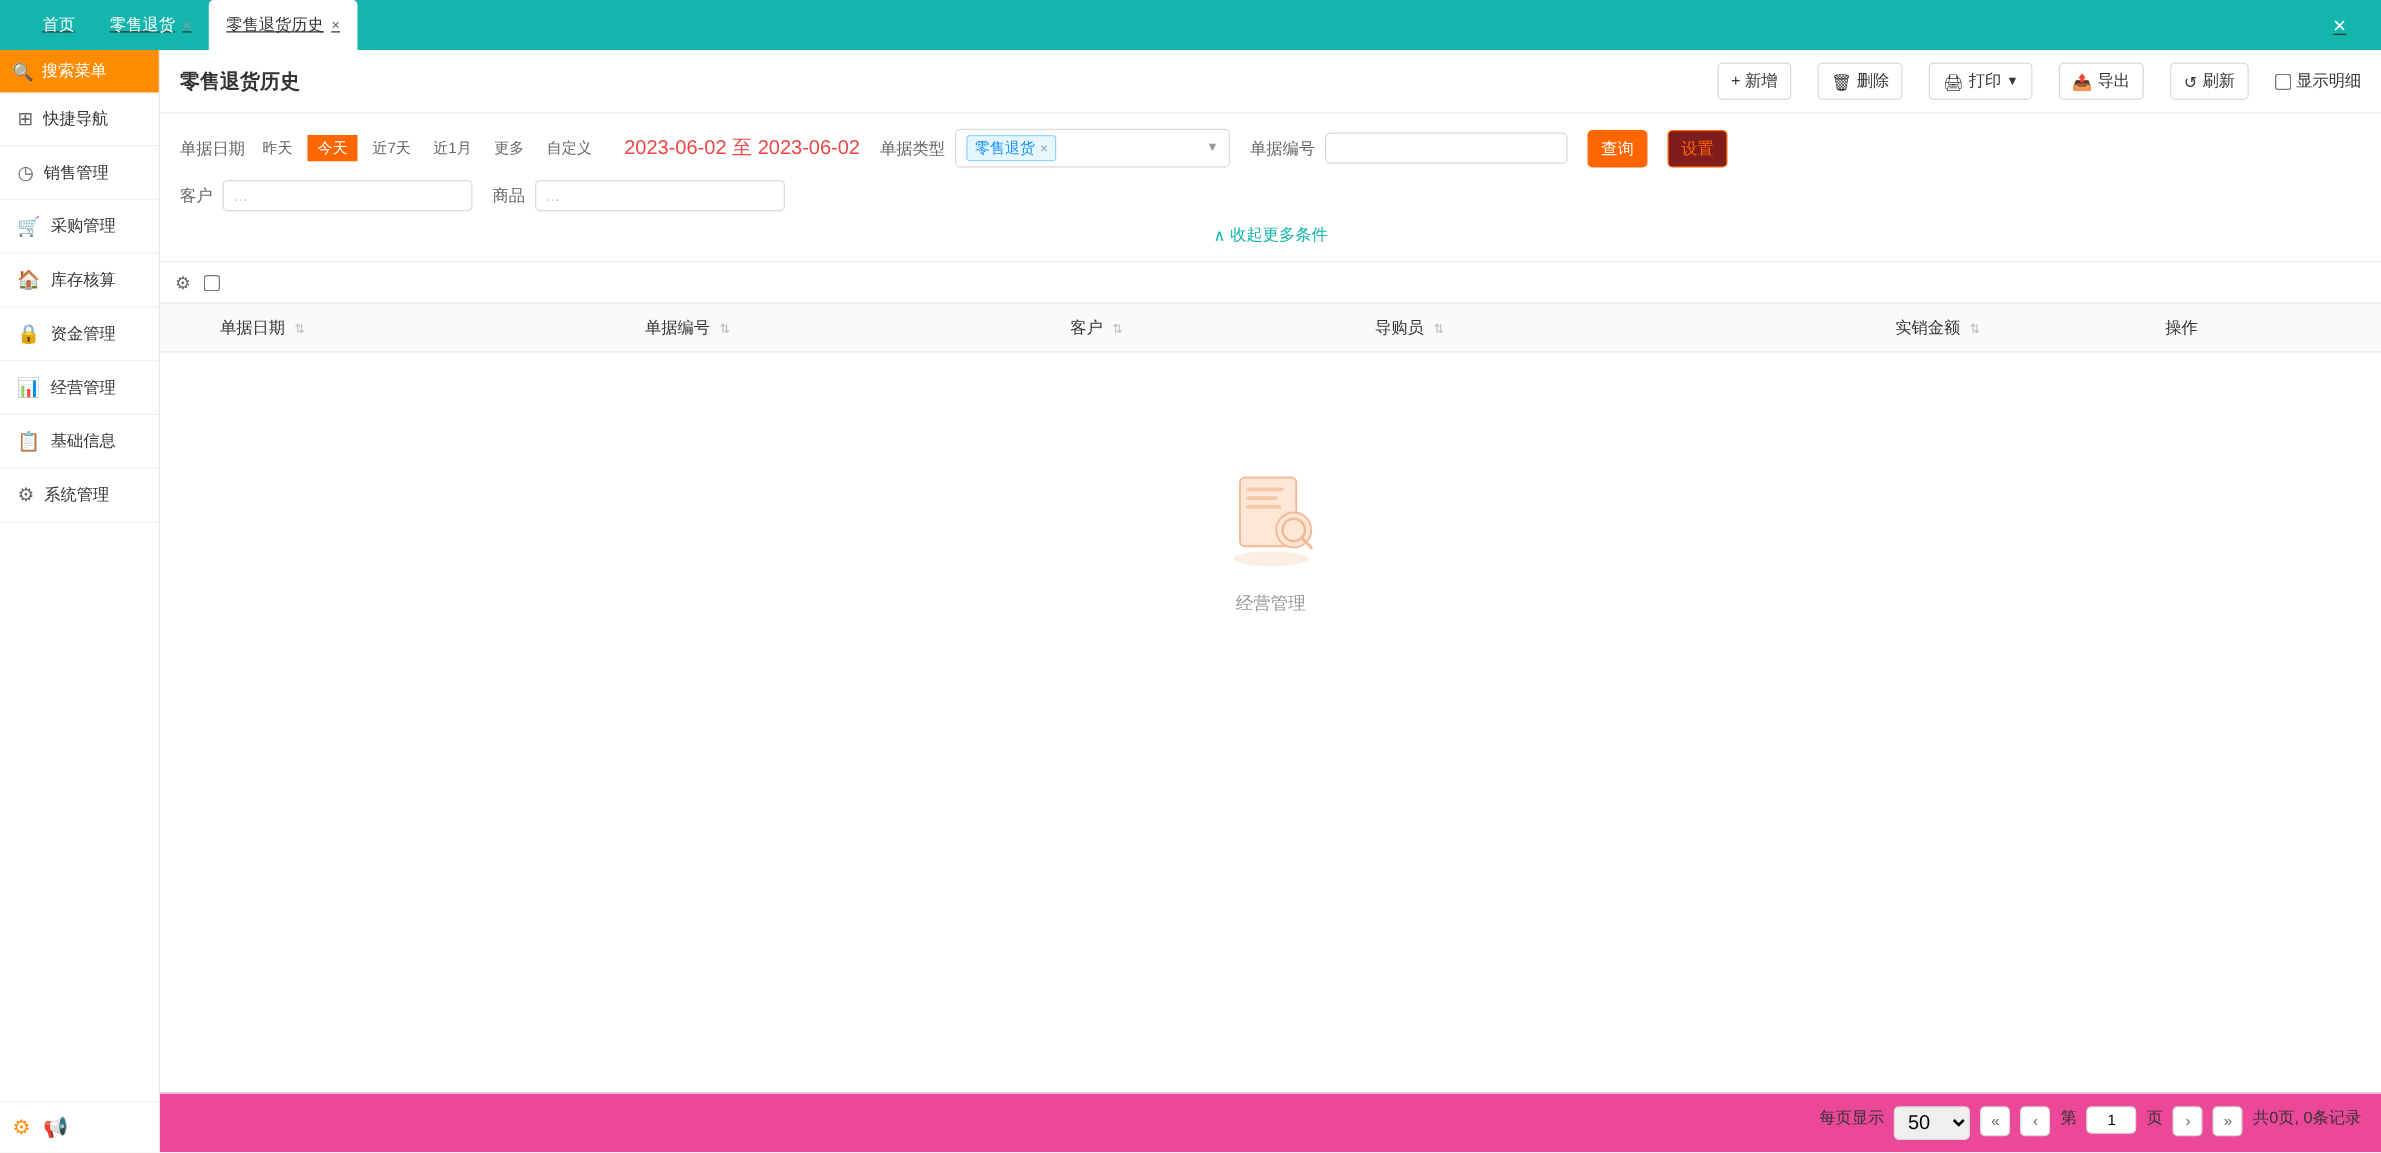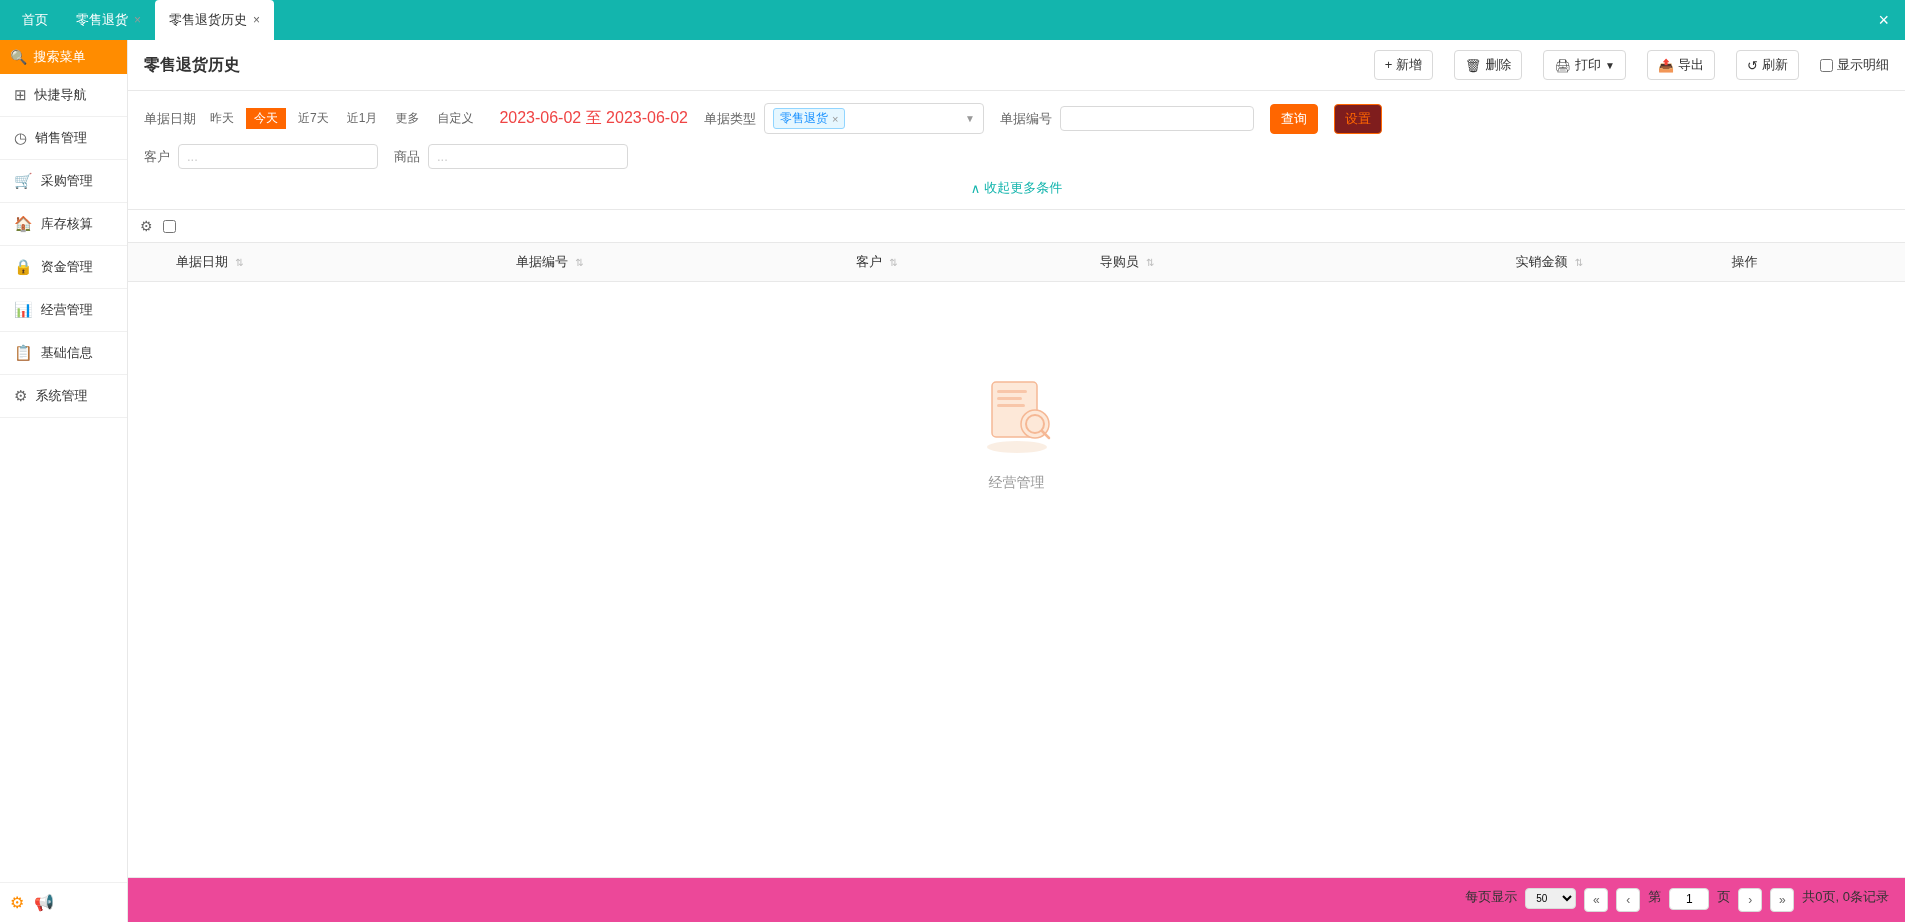--- a/index.html
+++ b/index.html
@@ -1,20 +1,20 @@
 <!DOCTYPE html>
 <html><head>
   <meta charset="utf-8">
   <style>
     * { box-sizing: border-box; margin: 0; padding: 0; }
     body { font-family: 'Microsoft YaHei', Arial, sans-serif; font-size: 13px; color: #333; background: #f0f2f5; height: 922px; overflow: hidden; }
 
     
     .app-wrapper { display: flex; flex-direction: column; height: 922px; }
-    .top-bar { height: 40px; background: #13b5ad; display: flex; align-items: center; padding: 0 8px; flex-shrink: 0; }
+    .top-bar { height: 40px; background: #13b5ad; display: flex; align-items: center; padding: 0 20px; flex-shrink: 0; text-decoration: underline; }
     .main-area { display: flex; flex: 1; overflow: hidden; }
     .sidebar { width: 128px; background: #fff; border-right: 1px solid #e8e8e8; display: flex; flex-direction: column; flex-shrink: 0; }
     .content-area { flex: 1; display: flex; flex-direction: column; overflow: hidden; background: #f5f6fa; }
 
     
     .tab-item { display: flex; align-items: center; height: 40px; padding: 0 14px; color: #fff; font-size: 13px; cursor: pointer; white-space: nowrap; }
     .tab-item.home { background: transparent; }
     .tab-item.active { background: #fff; color: #333; border-radius: 4px 4px 0 0; }
     .tab-item .tab-close { margin-left: 6px; font-size: 12px; color: #999; cursor: pointer; }
     .tab-item.active .tab-close { color: #666; }
@@ -52,33 +52,33 @@
     .filter-select-arrow { margin-left: auto; color: #999; font-size: 10px; }
     .filter-input { border: 1px solid #d9d9d9; border-radius: 4px; padding: 4px 8px; font-size: 13px; background: #fff; min-width: 180px; }
     .filter-input-ellipsis { border: 1px solid #d9d9d9; border-radius: 4px; padding: 4px 30px 4px 8px; font-size: 13px; background: #fff; min-width: 180px; color: #ccc; cursor: pointer; }
     .collapse-btn { display: flex; align-items: center; gap: 4px; color: #13b5ad; font-size: 13px; cursor: pointer; margin: 0 auto; }
 
     
     .table-area { flex: 1; background: #fff; overflow: auto; }
     .table-toolbar { display: flex; align-items: center; padding: 8px 12px; border-bottom: 1px solid #e8e8e8; }
     .table-settings-icon { color: #666; font-size: 14px; cursor: pointer; margin-right: 10px; }
     table { width: 100%; border-collapse: collapse; }
-    thead tr { background: #fafafa; font-family: Liberation Serif, serif; }
+    thead tr { background: #fafafa; }
     th { padding: 10px 12px; text-align: left; font-weight: normal; color: #333; font-size: 13px; border-bottom: 1px solid #e8e8e8; white-space: nowrap; }
     th .sort-icon { color: #bbb; font-size: 10px; margin-left: 4px; }
     .checkbox-cell { width: 36px; text-align: center; }
 
     
     .empty-state { display: flex; flex-direction: column; align-items: center; justify-content: center; padding: 80px 0; }
     .empty-icon { width: 100px; height: 100px; margin-bottom: 12px; }
     .empty-text { color: #999; font-size: 14px; }
 
     
     .pagination-bar { display: flex; align-items: flex-start; justify-content: flex-end; padding: 10px 16px; background: #ec4899; border-top: 1px solid #e8e8e8; gap: 8px; font-size: 13px; flex-shrink: 0; }
-    .pagination-select { border: 1px solid #d9d9d9; border-radius: 4px; padding: 3px 6px; font-size: 10px; }
+    .pagination-select { border: 1px solid #d9d9d9; border-radius: 4px; padding: 3px 6px; font-size: 16px; }
     .pagination-btn { width: 24px; height: 24px; display: flex; align-items: center; justify-content: center; border: 1px solid #d9d9d9; border-radius: 4px; cursor: pointer; font-size: 12px; color: #666; background: #fff; }
     .page-input { width: 40px; border: 1px solid #d9d9d9; border-radius: 4px; padding: 3px 4px; text-align: center; font-size: 12px; }
   </style>
 </head>
 <body>
 
 <div class="app-wrapper">
 
   <div class="top-bar">
     <div class="tab-item home">

